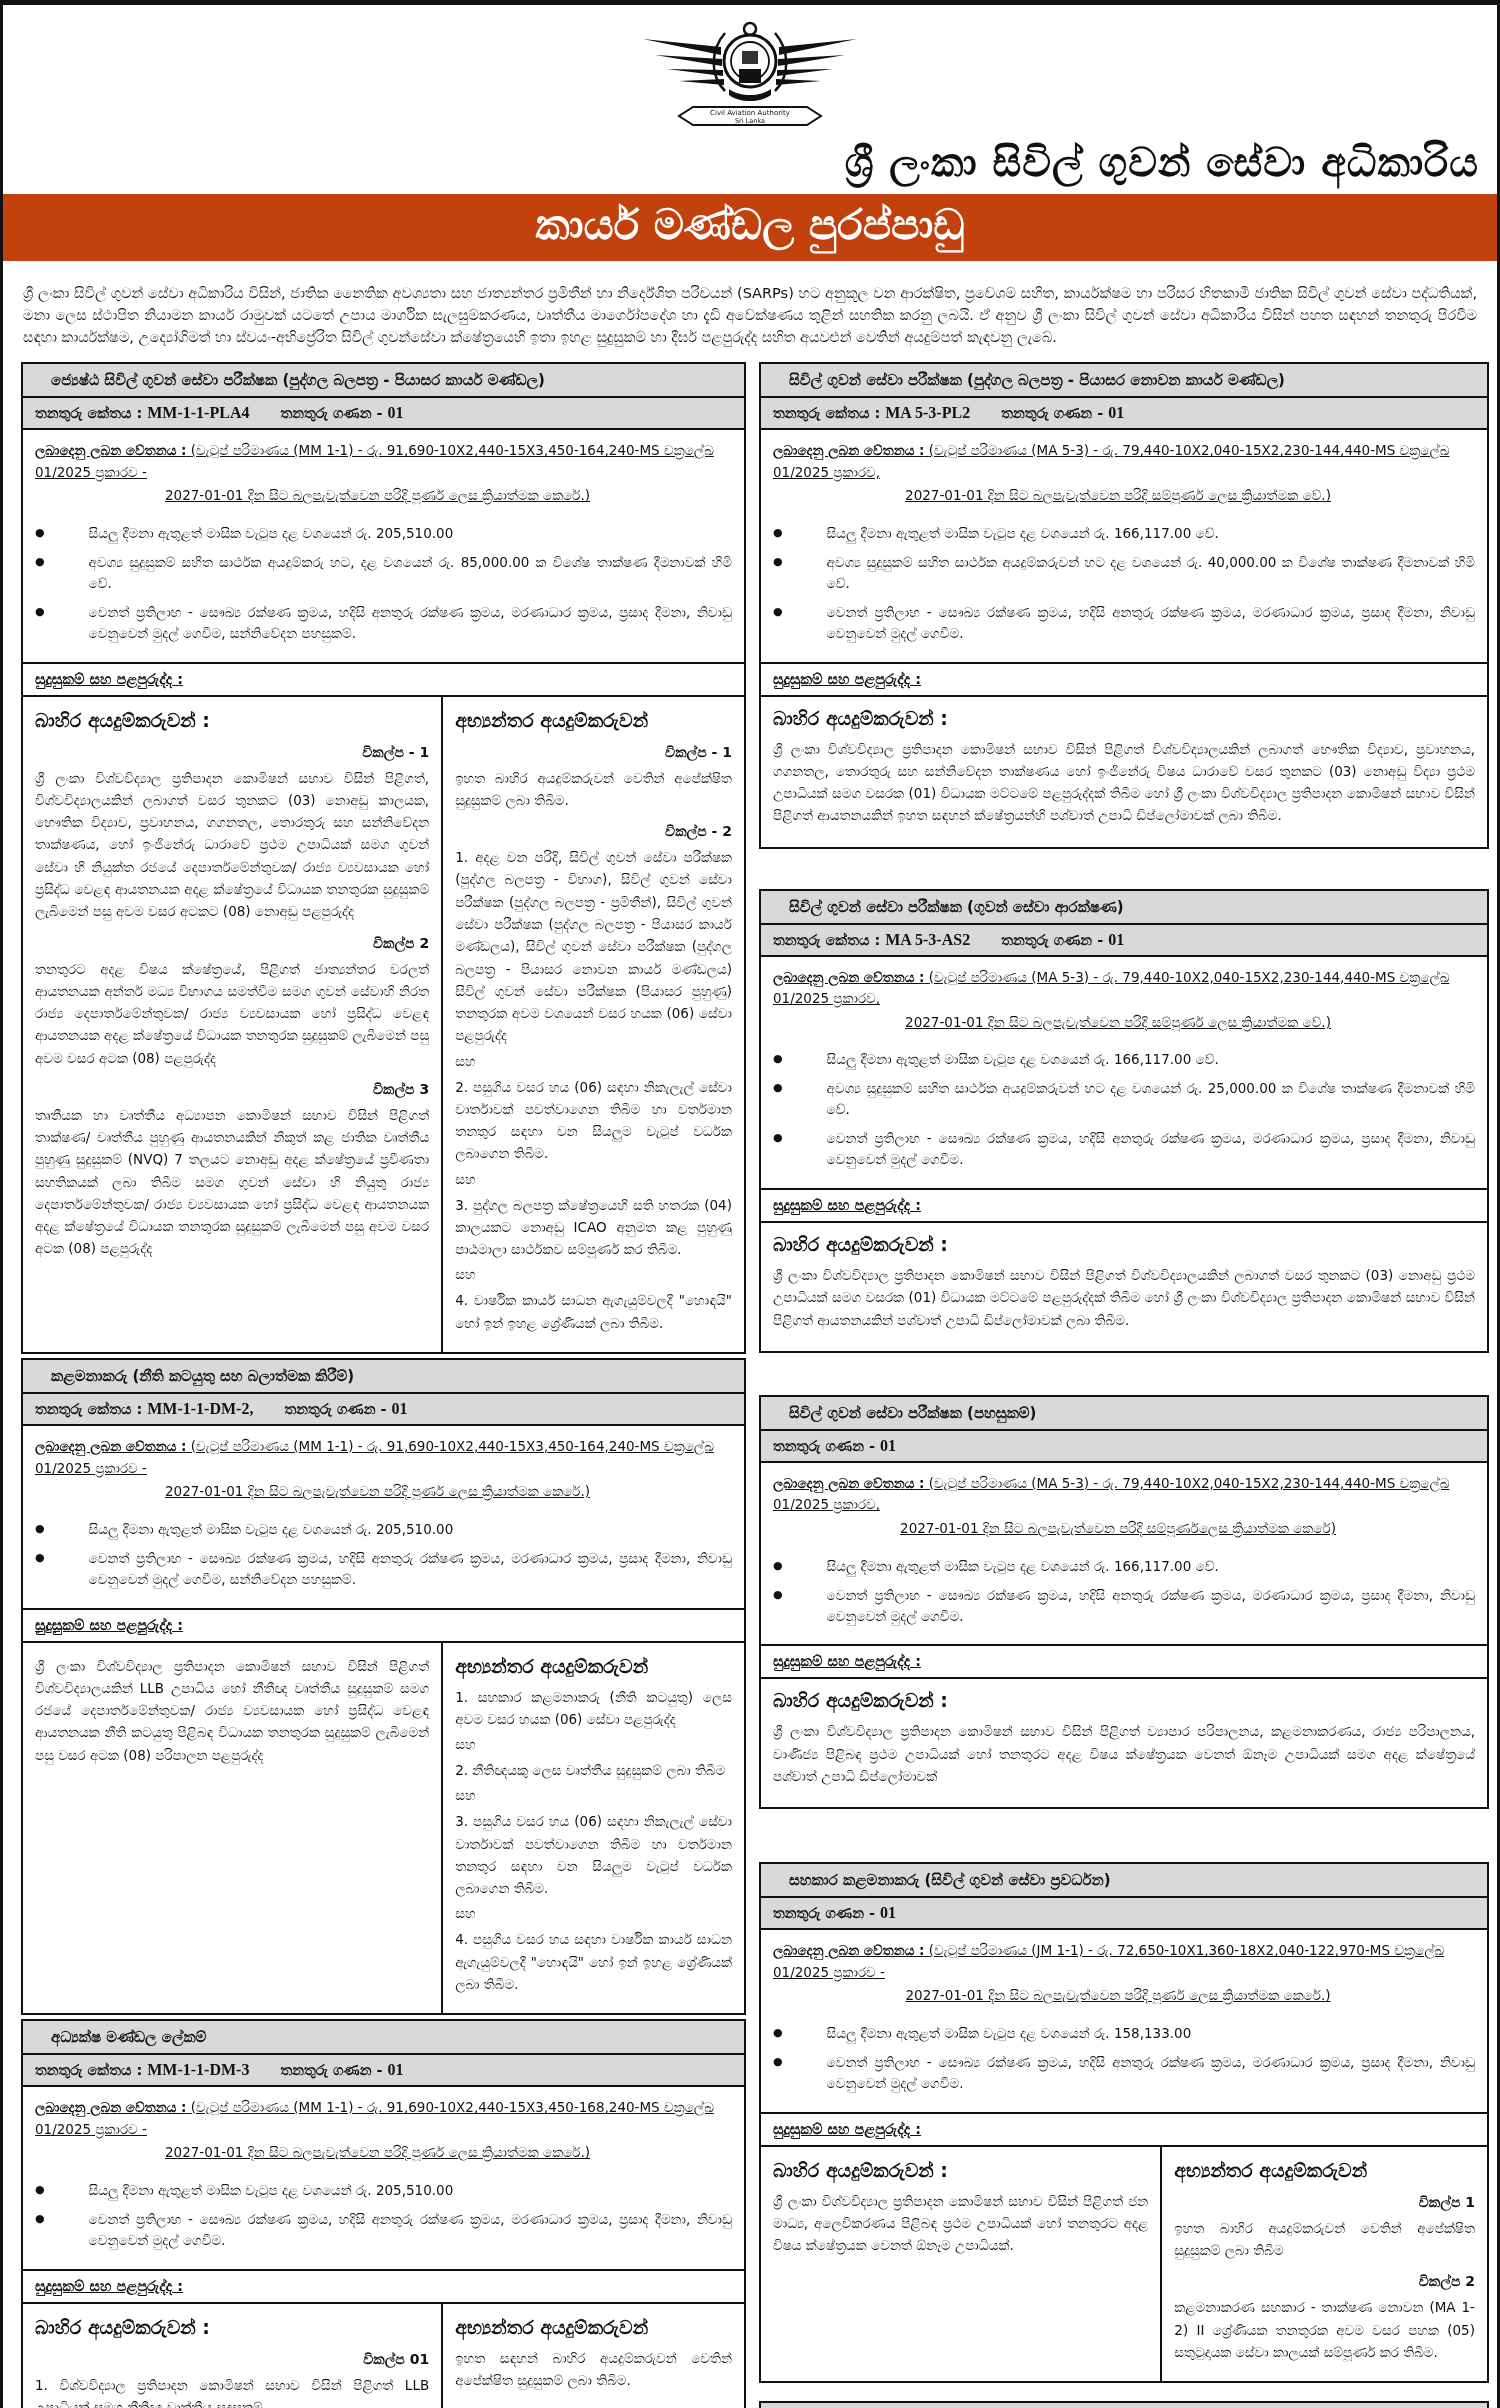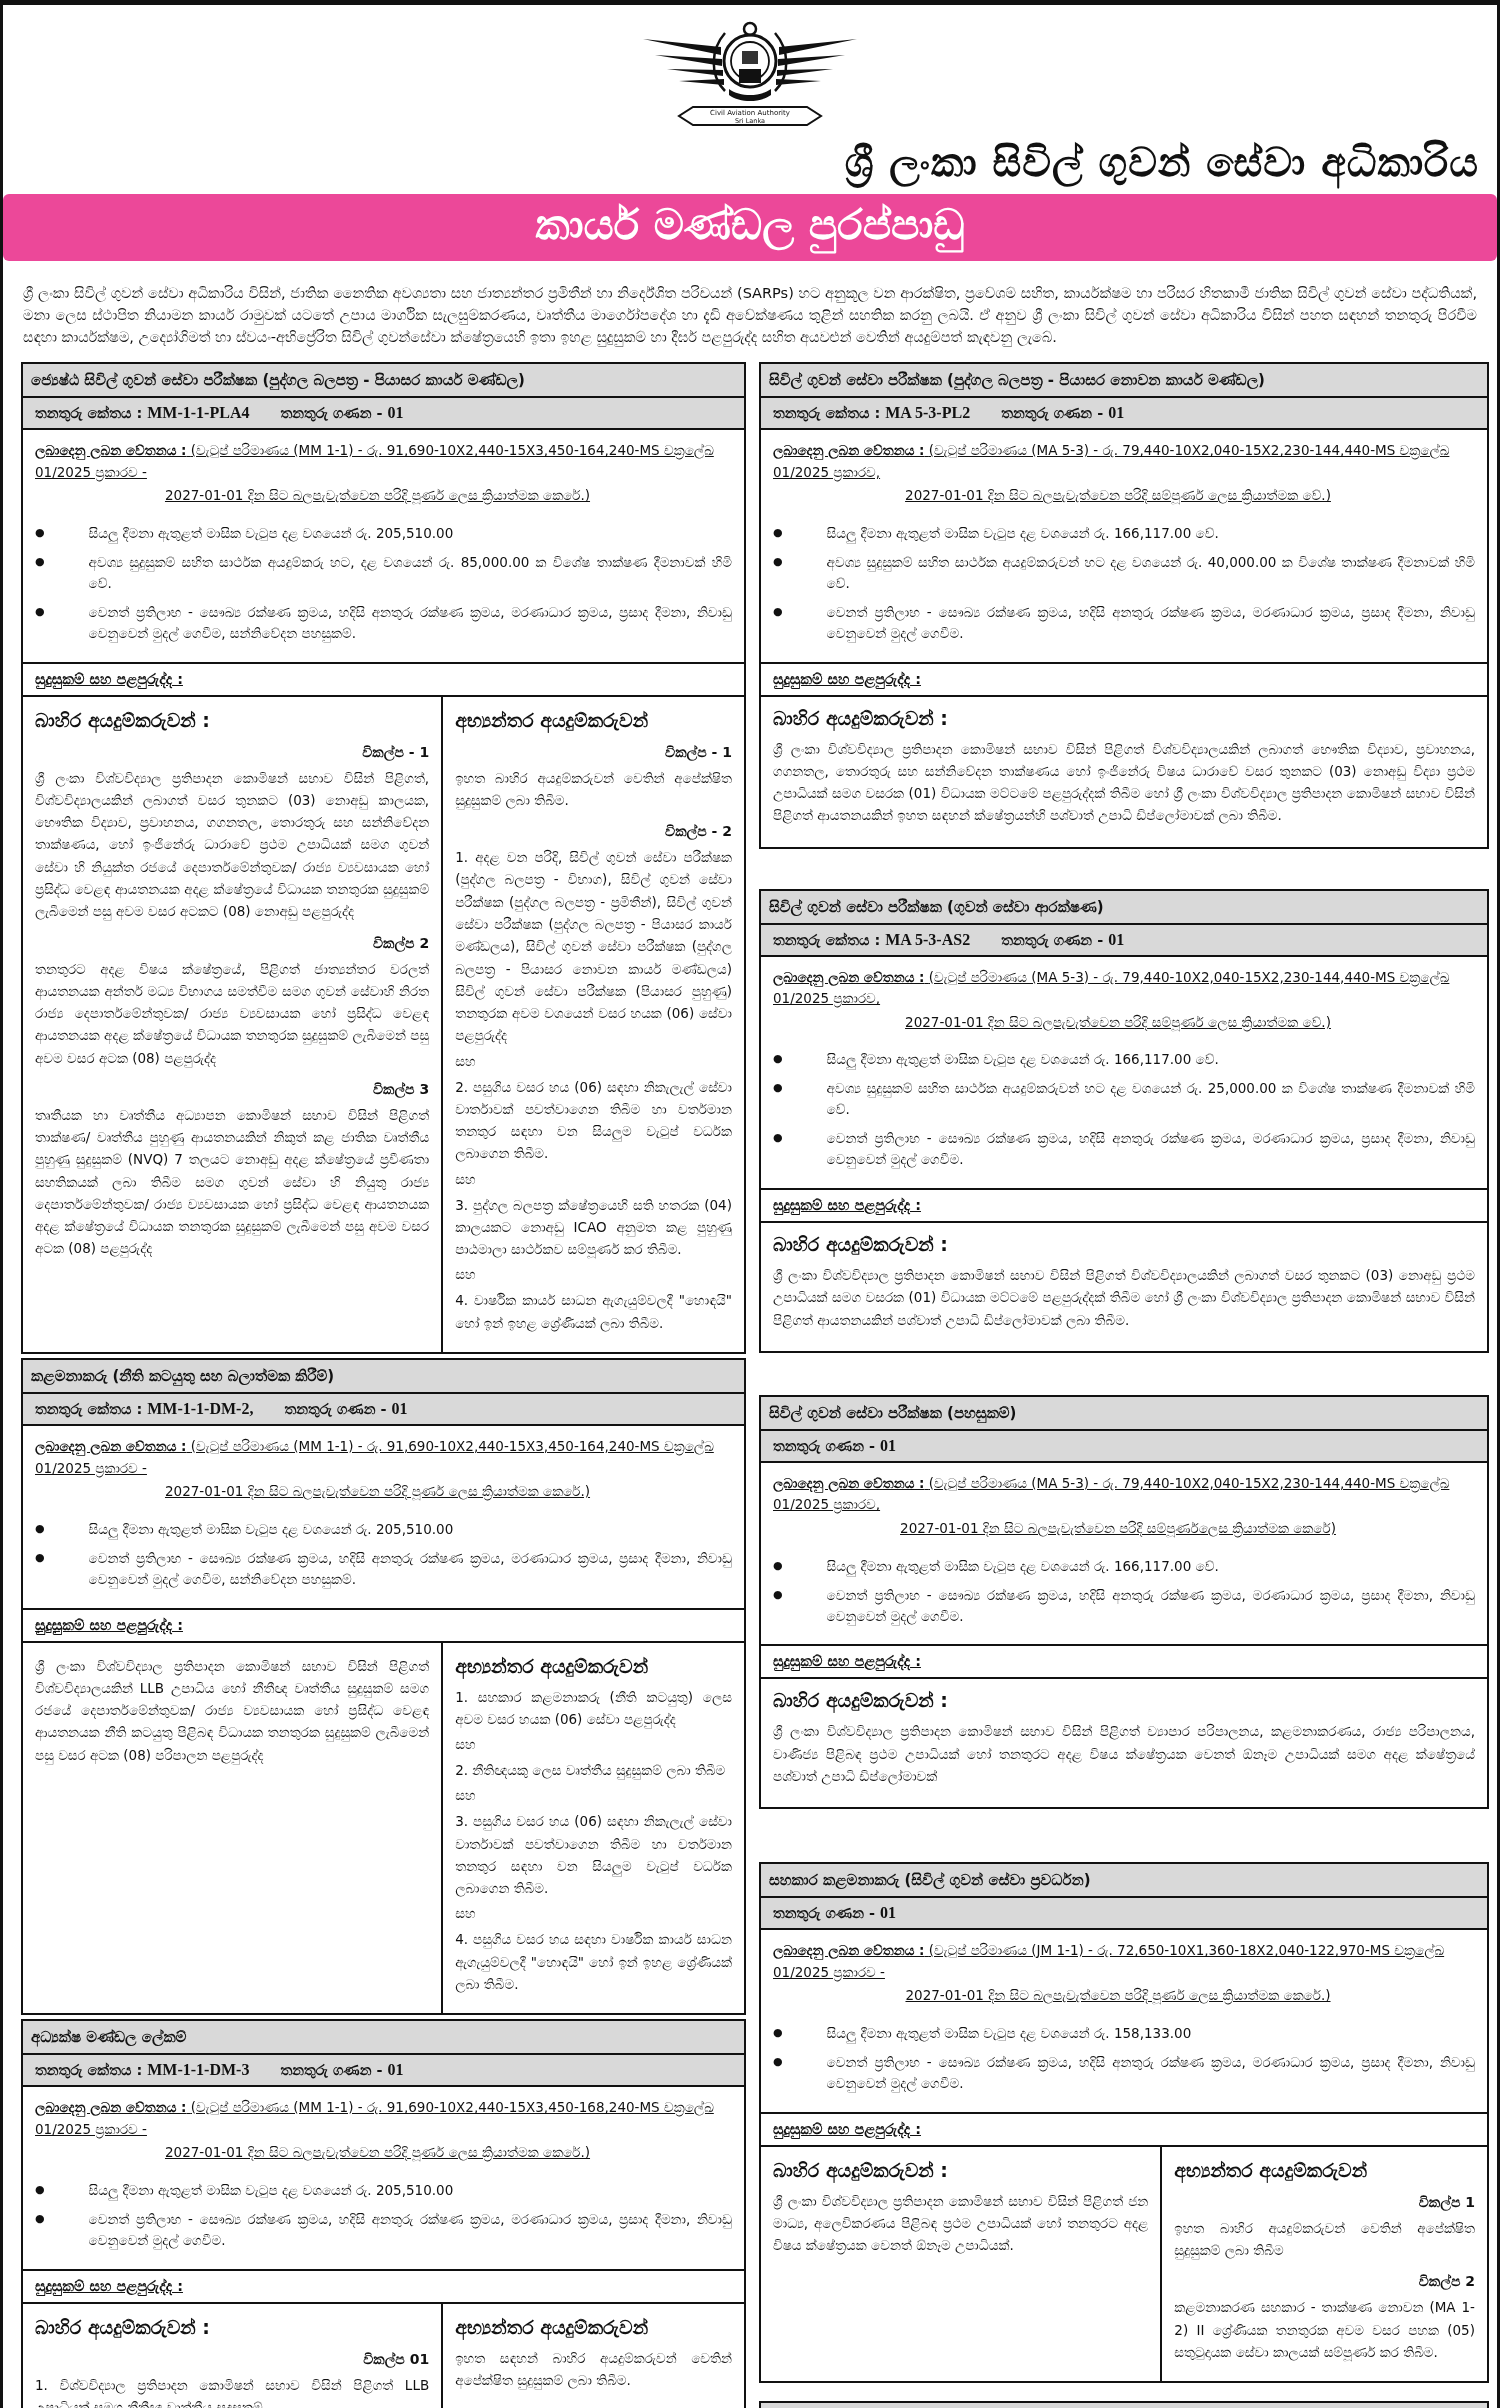--- a/index.html
+++ b/index.html
@@ -7,28 +7,28 @@
     width:1500px;min-height:2408px;margin:0 auto;background:#fff;
     box-sizing:border-box;border-left:3px solid #111;border-right:3px solid #111;border-top:5px solid #111;
     font-family:"DejaVu Sans","Liberation Sans",sans-serif;color:#111;
     display:flex;flex-direction:column;
   }
   .inner{padding:10px 18px 0 18px;flex:1;}
   
   .masthead{text-align:right;}
   .logo{display:block;margin:4px auto 0 auto;}
   .page-title{font-size:40px;font-weight:bold;margin:2px 0 8px 0;letter-spacing:1px;}
-  .banner{background:#ec4899;color:#fff;font-size:42px;font-weight:bold;text-align:center;padding:6px 0 12px 0;border-radius:6px;}
+  .banner{background:#c2410c;color:#fff;font-size:42px;font-weight:bold;text-align:center;padding:6px 0 12px 0;}
   .intro{font-size:14.5px;line-height:1.5;text-align:justify;margin:12px 2px 14px 2px;}
   
   .cols{display:grid;grid-template-columns:725px 730px;column-gap:13px;align-items:start;}
   .col{display:flex;flex-direction:column;}
   
   .job{border:2px solid #111;background:#fff;display:flex;flex-direction:column;box-sizing:border-box;}
-  .job-title{background:#d9d9d9;font-weight:bold;font-size:15px;padding:7px 8px;border-bottom:2px solid #111;}
+  .job-title{background:#d9d9d9;font-weight:bold;font-size:15px;padding:7px 28px;border-bottom:2px solid #111;}
   .job-code{background:#d9d9d9;font-weight:bold;font-size:14.5px;padding:6px 12px;border-bottom:2px solid #111;}
   .job-code .lat{font-family:"Liberation Serif","DejaVu Serif",serif;font-size:16px;}
   .job-code .cnt{margin-left:26px;}
   .salary{padding:8px 24px 2px 12px;font-size:13.5px;text-decoration:underline;}
   .sal1{margin:2px 0;line-height:1.6;}
   .sal2{margin:2px 0 4px 0;text-align:center;line-height:1.6;}
   .b{font-weight:bold;}
   .lat{font-family:"Liberation Serif","DejaVu Serif",serif;}
   .bullets{padding:2px 12px 10px 12px;}
   .bullet{display:flex;gap:12px;margin:8px 0;font-size:13.5px;line-height:1.55;}

